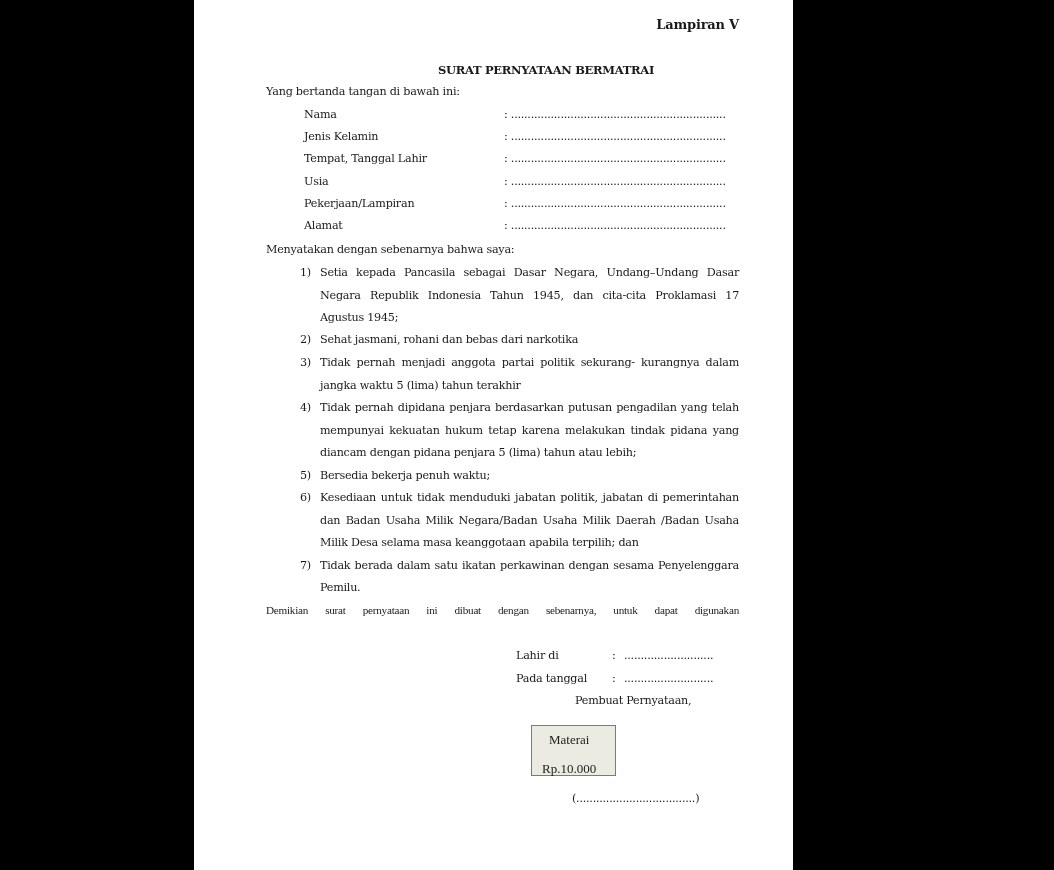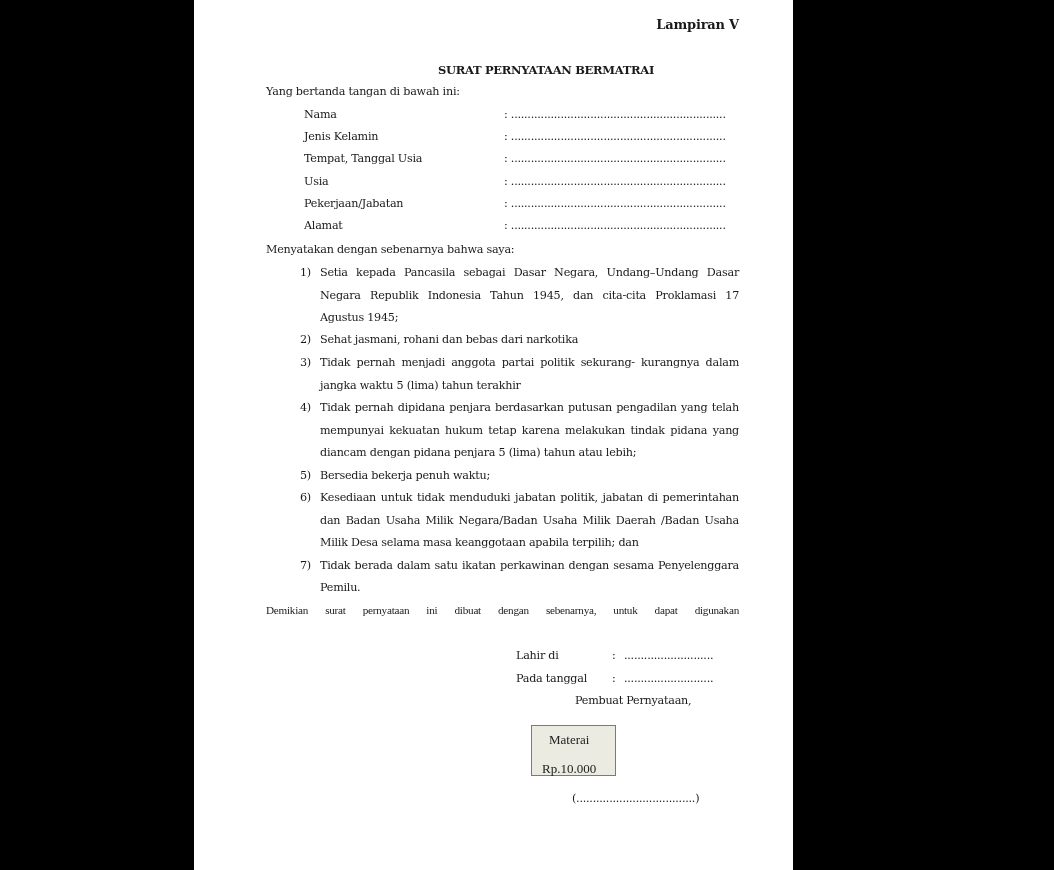--- a/index.html
+++ b/index.html
@@ -36,25 +36,25 @@
 
 <div class="page">
   <div class="abs attachment">Lampiran V</div>
   <div class="abs title">SURAT PERNYATAAN BERMATRAI</div>
   <div class="abs txt" style="left:72px;top:85px;">Yang bertanda tangan di bawah ini:</div>
 
   <div class="abs txt field-label" style="top:108px;">Nama</div>
   <div class="abs txt field-value" style="top:108px;">: .................................................................</div>
   <div class="abs txt field-label" style="top:130px;">Jenis Kelamin</div>
   <div class="abs txt field-value" style="top:130px;">: .................................................................</div>
-  <div class="abs txt field-label" style="top:152px;">Tempat, Tanggal Usia</div>
+  <div class="abs txt field-label" style="top:152px;">Tempat, Tanggal Lahir</div>
   <div class="abs txt field-value" style="top:152px;">: .................................................................</div>
   <div class="abs txt field-label" style="top:175px;">Usia</div>
   <div class="abs txt field-value" style="top:175px;">: .................................................................</div>
-  <div class="abs txt field-label" style="top:197px;">Pekerjaan/Jabatan</div>
+  <div class="abs txt field-label" style="top:197px;">Pekerjaan/Lampiran</div>
   <div class="abs txt field-value" style="top:197px;">: .................................................................</div>
   <div class="abs txt field-label" style="top:219px;">Alamat</div>
   <div class="abs txt field-value" style="top:219px;">: .................................................................</div>
 
   <div class="abs txt" style="left:72px;top:243px;">Menyatakan dengan sebenarnya bahwa saya:</div>
 
   <div class="abs txt num" style="top:266px;">1)</div>
   <div class="abs txt item-line" style="top:266px;">Setia kepada Pancasila sebagai Dasar Negara, Undang–Undang Dasar</div>
   <div class="abs txt item-line" style="top:289px;">Negara Republik Indonesia Tahun 1945, dan cita-cita Proklamasi 17</div>
   <div class="abs txt item-line last" style="top:311px;">Agustus 1945;</div>

